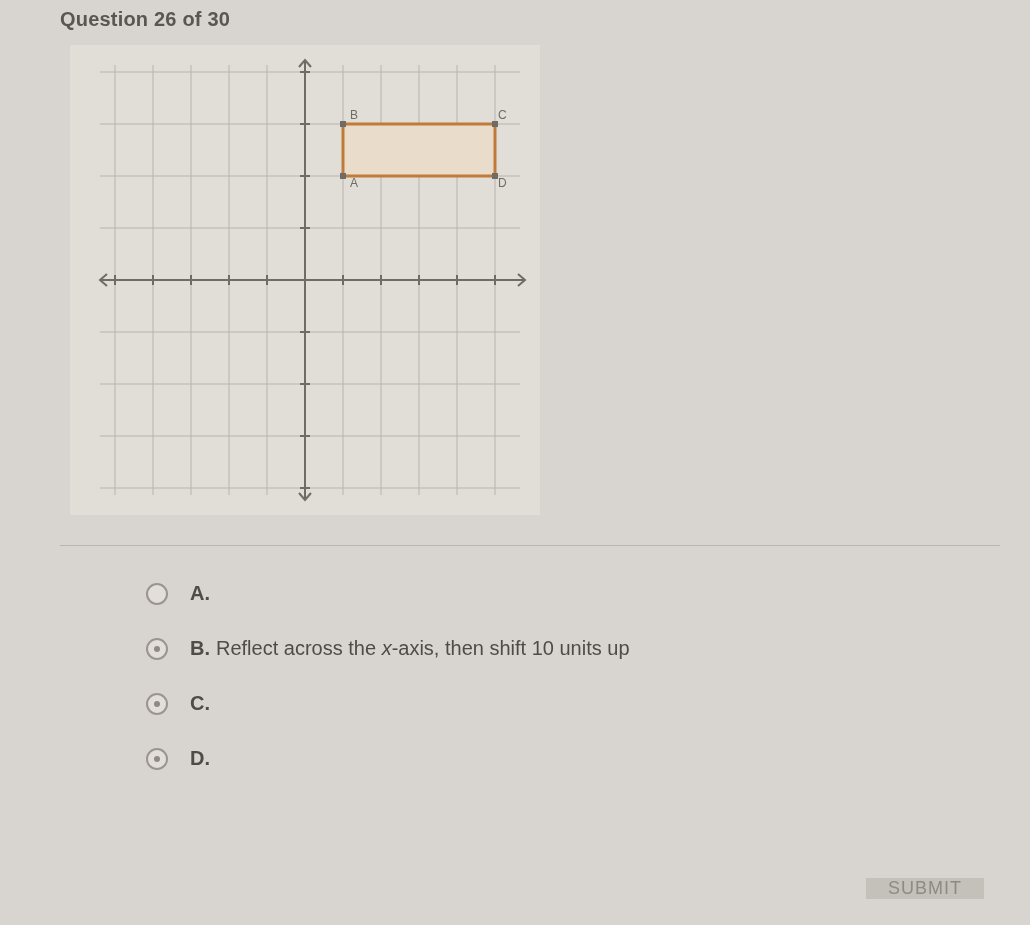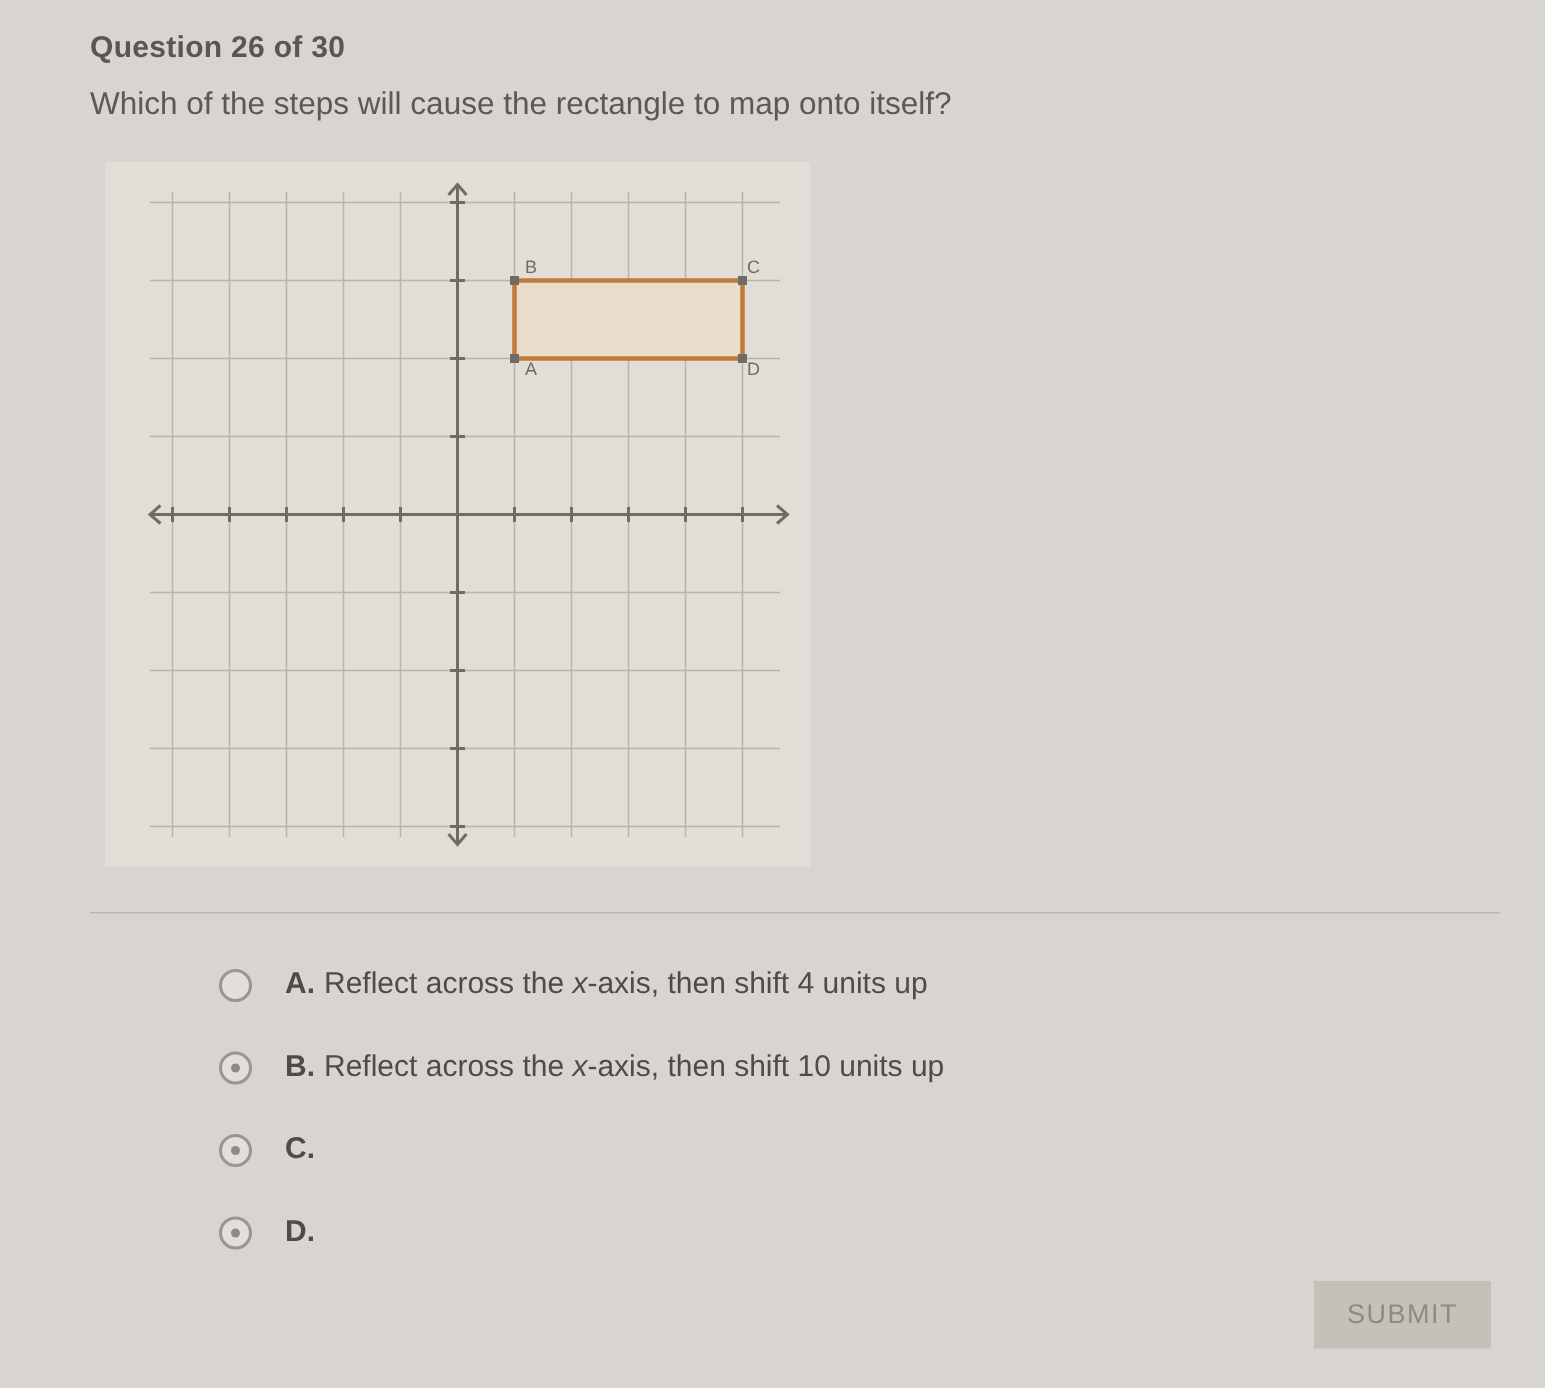--- a/index.html
+++ b/index.html
@@ -6,21 +6,21 @@
   body {
     font-family: Arial, Helvetica, sans-serif;
     background: #d8d5d0;
     color: #4a4845;
     padding: 0;
     width: 1030px;
     height: 925px;
     position: relative;
   }
   .page {
-    padding: 21px 30px 0 60px;
+    padding: 8px 30px 0 60px;
   }
   .question-header {
     font-weight: bold;
     font-size: 20px;
     color: #5a5652;
     margin-bottom: 14px;
     letter-spacing: 0.2px;
   }
   .question-text {
     font-size: 21px;
@@ -68,37 +68,36 @@
     color: #4f4c48;
     margin-right: 6px;
   }
   .choice-text {
     font-size: 20px;
     color: #4f4c48;
   }
   .ital { font-style: italic; }
   .submit-btn {
     position: absolute;
-    right: 36px;
+    right: 46px;
     bottom: 26px;
     background: #c4c0ba;
     color: #8e8a84;
     font-size: 18px;
-    padding: 12px 22px;
+    padding: 0 22px;
     border: none;
     letter-spacing: 1px;
     font-family: inherit;
   }
 </style>
 </head>
 <body>
 
 <div class="page">
   <div class="question-header">Question 26 of 30</div>
-  <div class="question-text">Which of the steps will cause the rectangle to map onto itself?</div>
 
   <div class="graph-wrap">
     <svg width="470" height="470" viewBox="0 0 470 470">
 
       <rect x="0" y="0" width="470" height="470" fill="#e1ded8"></rect>
 
       <g stroke="#b8b4ad" stroke-width="1">
 
         <line x1="45" y1="20" x2="45" y2="450"></line>
         <line x1="83" y1="20" x2="83" y2="450"></line>
@@ -174,21 +173,20 @@
       </g>
     </svg>
   </div>
 
   <hr class="divider">
 
   <div class="choices">
     <div class="choice">
       <span class="radio"></span>
       <span class="choice-label">A.</span>
-      <span class="choice-text">Reflect across the <span class="ital">x</span>-axis, then shift 4 units up</span>
     </div>
     <div class="choice">
       <span class="radio dot"></span>
       <span class="choice-label">B.</span>
       <span class="choice-text">Reflect across the <span class="ital">x</span>-axis, then shift 10 units up</span>
     </div>
     <div class="choice">
       <span class="radio dot"></span>
       <span class="choice-label">C.</span>
     </div>

